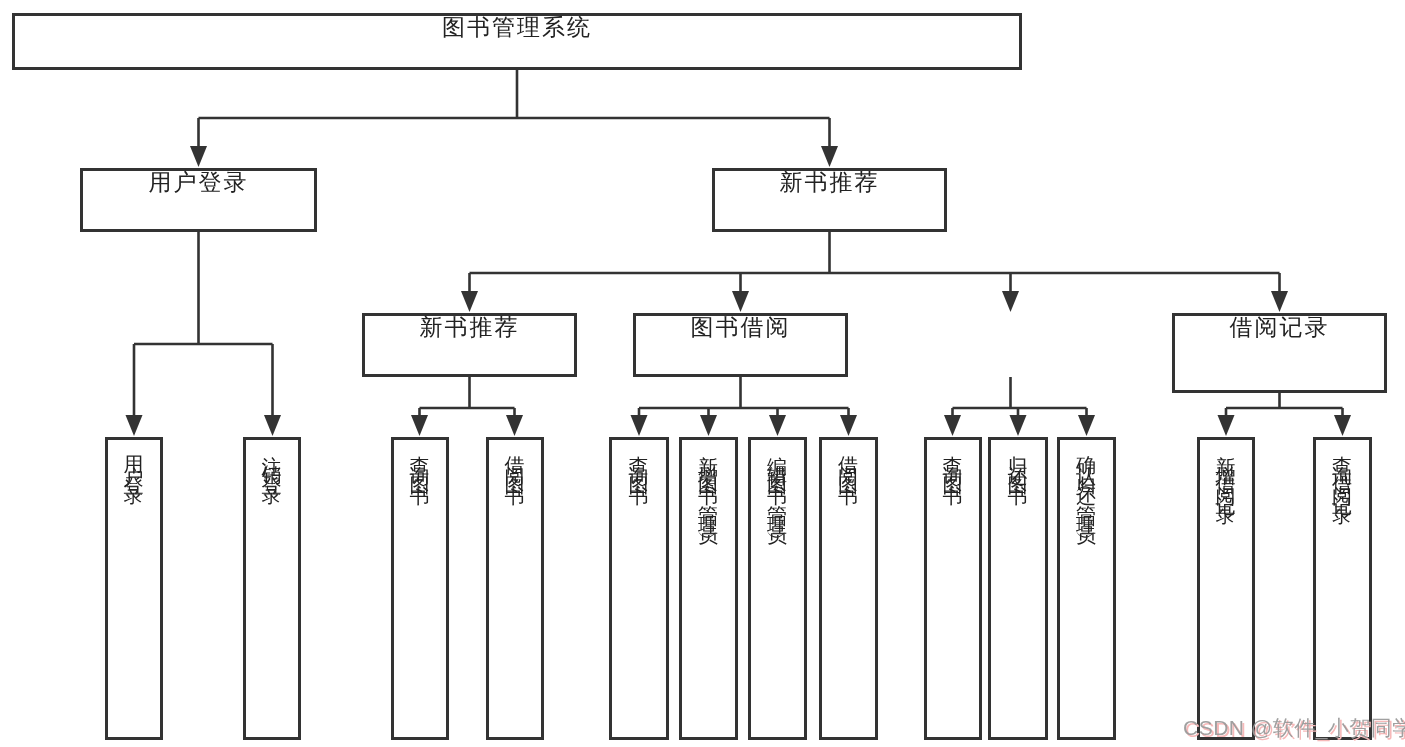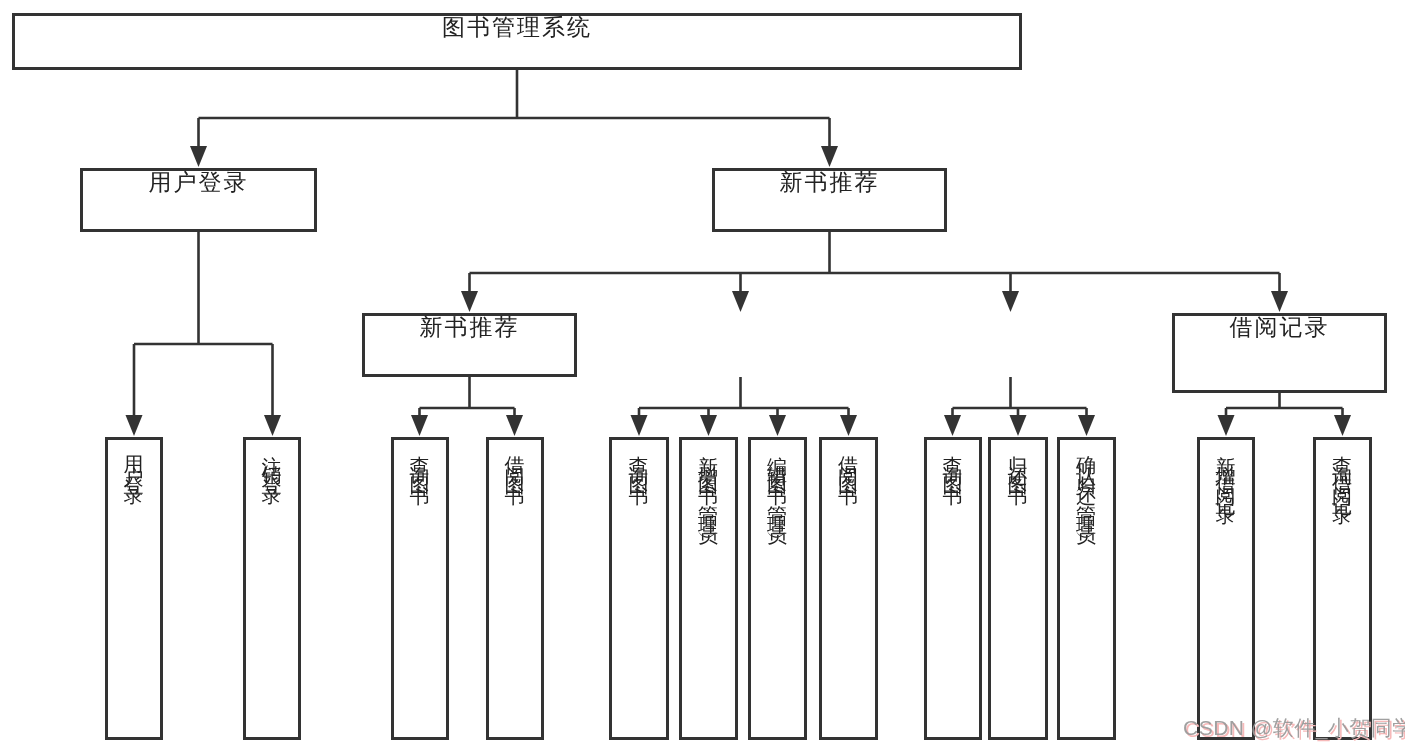--- a/index.html
+++ b/index.html
@@ -103,20 +103,23 @@
   <div class="box h" style="left:80px;top:168px;width:237px;height:64px">
     <span class="lbl">用户登录</span>
   </div>
   <div class="box h" style="left:712px;top:168px;width:235px;height:64px">
     <span class="lbl">新书推荐</span>
   </div>
 
   <div class="box h" style="left:362px;top:313px;width:215px;height:64px">
     <span class="lbl">新书推荐</span>
   </div>
+  <div class="box h" style="left:633px;top:313px;width:215px;height:64px">
+    <span class="lbl">图书借阅</span>
+  </div>
   <div class="box h" style="left:1172px;top:313px;width:215px;height:80px">
     <span class="lbl">借阅记录</span>
   </div>
 
   <div class="box v" style="left:105px;top:437px;width:58px;height:303px">
     <span class="lbl">用户登录</span>
   </div>
   <div class="box v" style="left:243px;top:437px;width:58px;height:303px">
     <span class="lbl">注销登录</span>
   </div>

